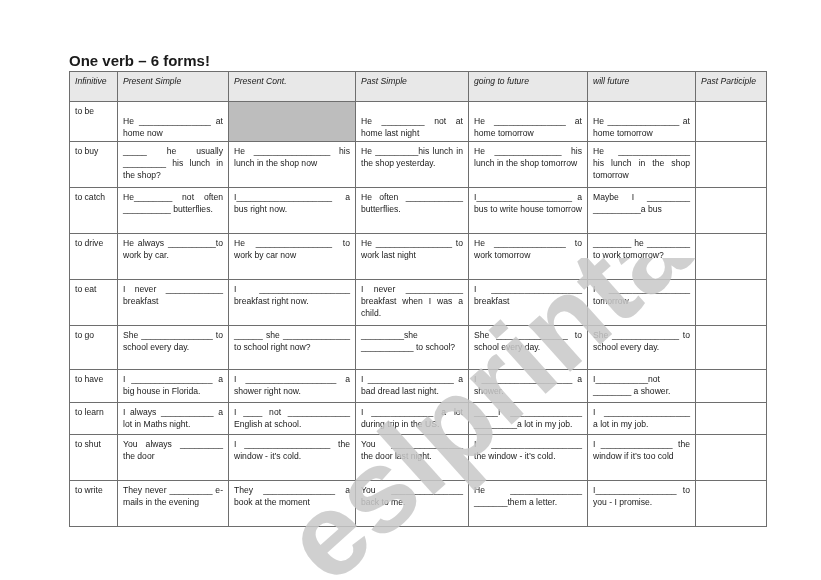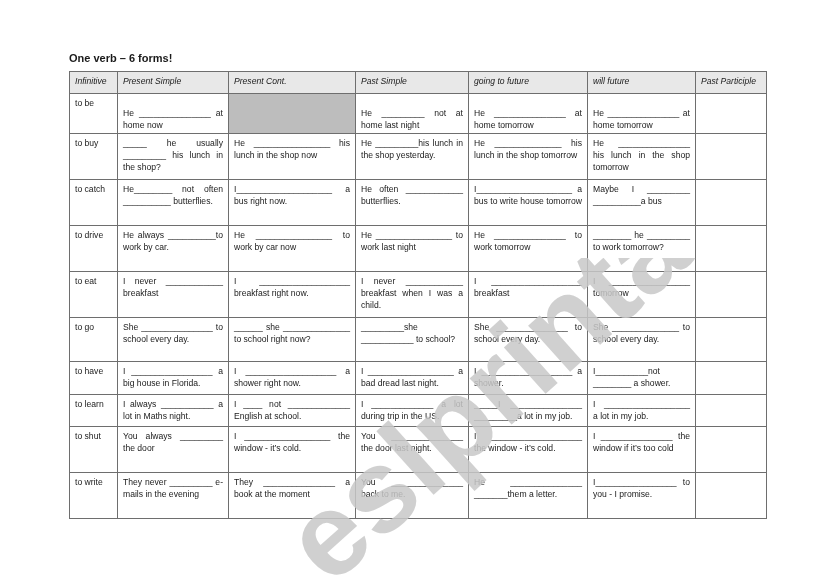--- a/index.html
+++ b/index.html
@@ -1,22 +1,22 @@
 <!DOCTYPE html>
 <html><head>
   <meta charset="utf-8">
   <style>
     html, body { margin:0; padding:0; }
     body { width:821px; height:580px; background:#ffffff; position:relative; overflow:hidden;
       font-family:"Liberation Sans", sans-serif; color:#1a1a1a; }
-    .title { position:absolute; left:69px; top:52px; font-size:11px; font-weight:bold; letter-spacing:0; }
+    .title { position:absolute; left:69px; top:52px; font-size:15px; font-weight:bold; letter-spacing:0; }
     table.grid { position:absolute; left:69px; top:71px; border-collapse:collapse; table-layout:fixed; width:697px; }
     table.grid th, table.grid td { border:1px solid #6e6e6e; vertical-align:top; padding:3px 5px 2px 5px;
       font-size:8.6px; line-height:12px; box-sizing:border-box; }
-    table.grid th { background:#e8e8e8; font-weight:normal; font-style:italic; text-align:left; height:22px; }
+    table.grid th { background:#e8e8e8; font-weight:normal; font-style:italic; text-align:left; height:30px; }
     td.inf { padding-top:3px; }
     td.cell { text-align:justify; }
     td.cell .txt { display:block; margin-top:10px; }
     td.shaded { background:#bdbdbd; }
     .watermark { position:absolute; left:290px; top:258px; width:560px; height:330px; pointer-events:none; }
   </style>
 </head>
 <body>
 
 <div class="title">One verb – 6 forms!</div>

